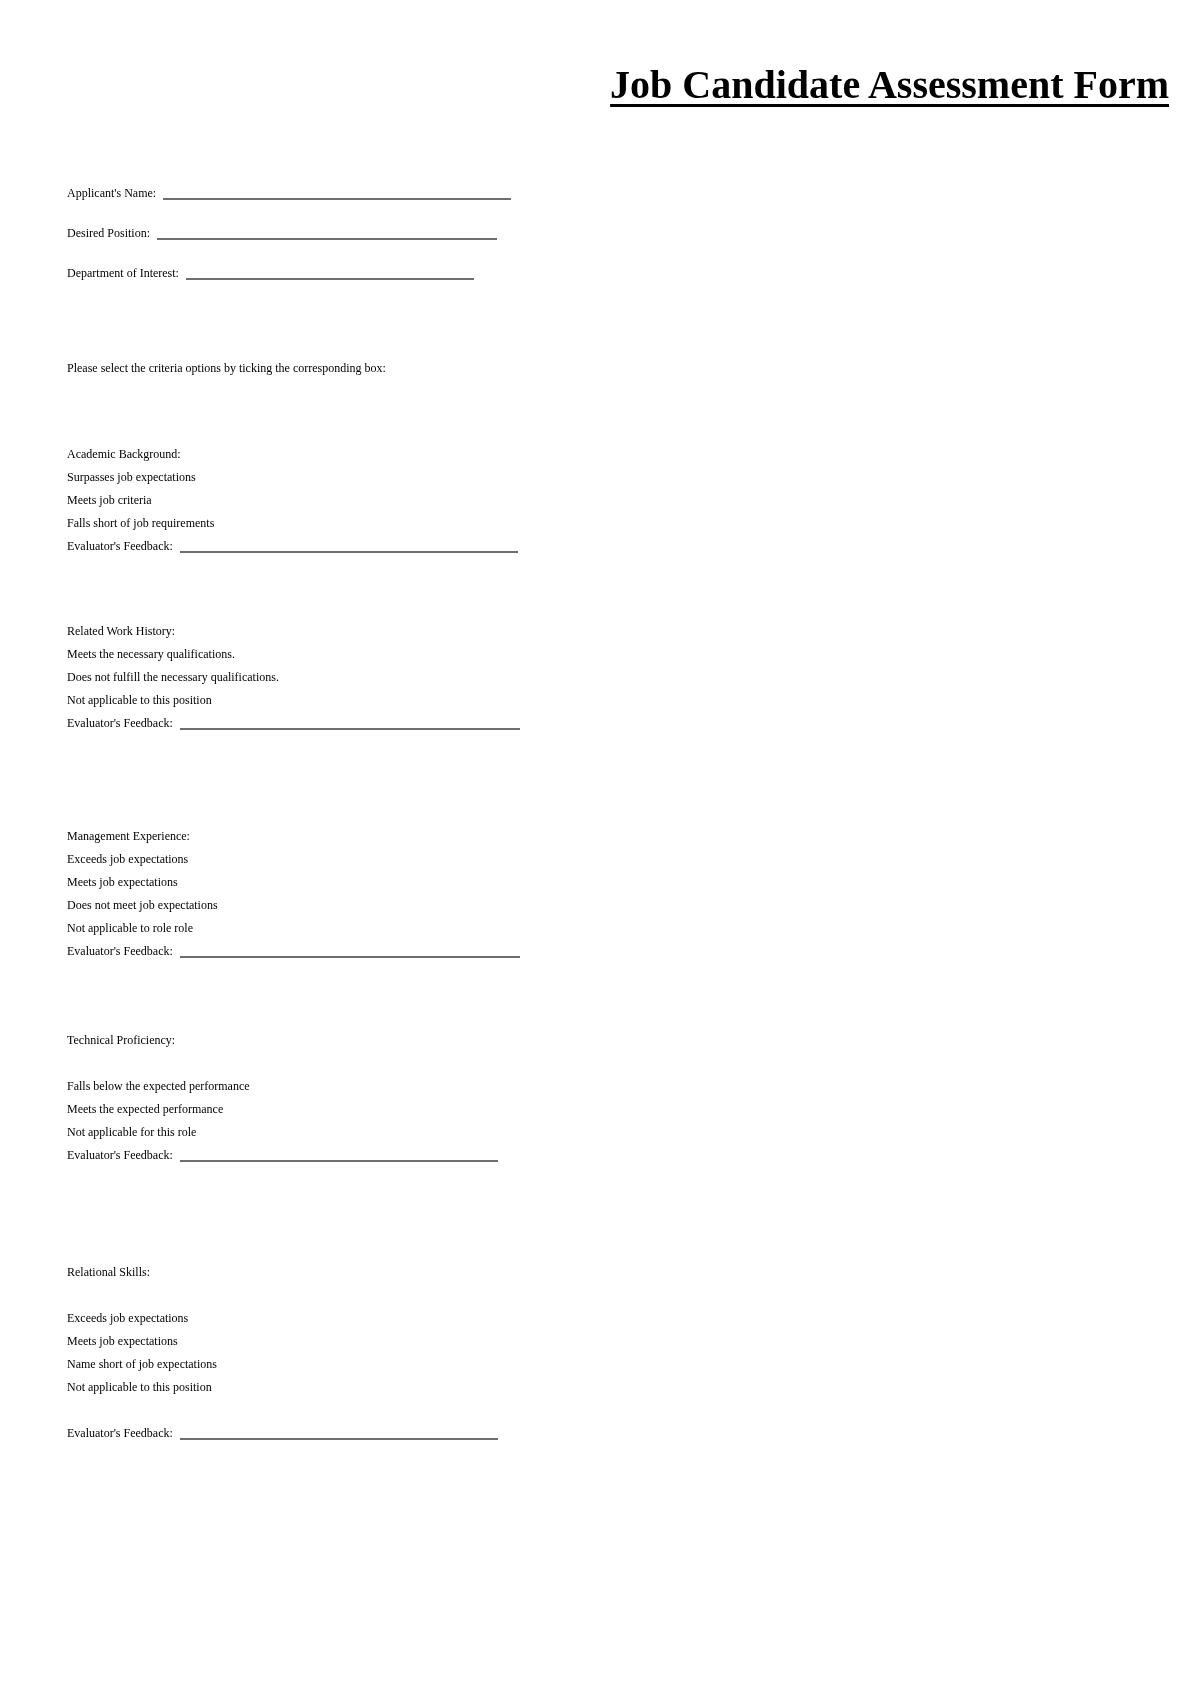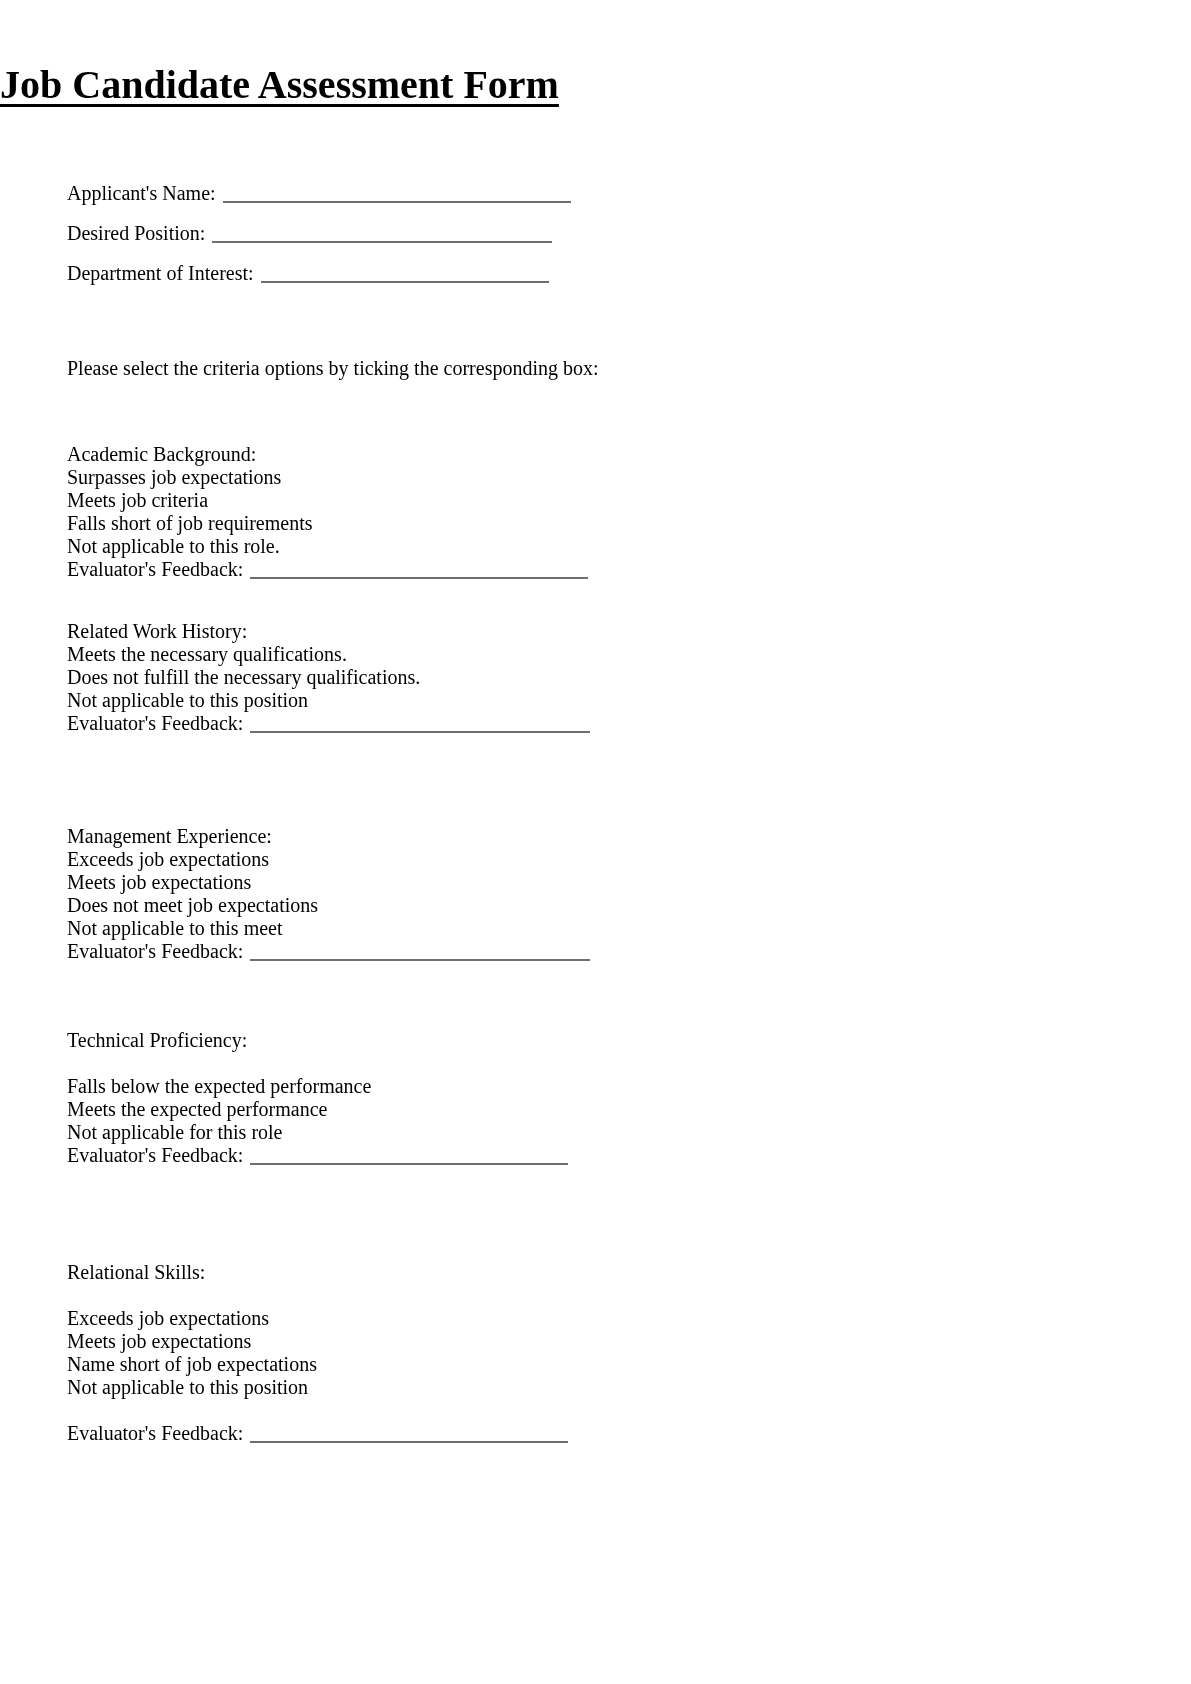--- a/index.html
+++ b/index.html
@@ -19,39 +19,39 @@
     position: absolute;
     inset: 0;
     background: #ffffff;
   }
   
   .title-wrap {
     position: absolute;
     top: 62px;
     left: 0;
     width: 1169px;
-    text-align: left;
+    text-align: right;
     font-size: 40px;
     font-weight: bold;
     line-height: 46px;
     white-space: nowrap;
   }
   .title-text {
     text-decoration: underline;
     text-decoration-thickness: 3px;
     text-underline-offset: 6px;
     text-decoration-color: #000000;
   }
   
   .abs {
     position: absolute;
     left: 67px;
   }
   .line {
-    font-size: 20px;
+    font-size: 12px;
     line-height: 23px;
     height: 23px;
     white-space: nowrap;
   }
   .blank { height: 23px; }
   
   .wline {
     display: inline-block;
     height: 12px;
     border-bottom: 2px solid #6e6e6e;
@@ -79,42 +79,41 @@
     <span>Department of Interest:</span><span class="wline" style="width:288px;"></span>
   </div>
 
   <div class="abs line" style="top:357px;">Please select the criteria options by ticking the corresponding box:</div>
 
   <div class="abs" style="top:443px;">
     <div class="line">Academic Background:</div>
     <div class="line">Surpasses job expectations</div>
     <div class="line">Meets job criteria</div>
     <div class="line">Falls short of job requirements</div>
-    <div class="line">Not applicable to this role.</div>
     <div class="line">
       <span>Evaluator's Feedback:</span><span class="wline" style="width:338px;"></span>
     </div>
   </div>
 
   <div class="abs" style="top:620px;">
     <div class="line">Related Work History:</div>
     <div class="line">Meets the necessary qualifications.</div>
     <div class="line">Does not fulfill the necessary qualifications.</div>
     <div class="line">Not applicable to this position</div>
     <div class="line">
       <span>Evaluator's Feedback:</span><span class="wline" style="width:340px;"></span>
     </div>
   </div>
 
   <div class="abs" style="top:825px;">
     <div class="line">Management Experience:</div>
     <div class="line">Exceeds job expectations</div>
     <div class="line">Meets job expectations</div>
     <div class="line">Does not meet job expectations</div>
-    <div class="line">Not applicable to this meet</div>
+    <div class="line">Not applicable to role role</div>
     <div class="line">
       <span>Evaluator's Feedback:</span><span class="wline" style="width:340px;"></span>
     </div>
   </div>
 
   <div class="abs" style="top:1029px;">
     <div class="line">Technical Proficiency:</div>
     <div class="line blank"></div>
     <div class="line">Falls below the expected performance</div>
     <div class="line">Meets the expected performance</div>

